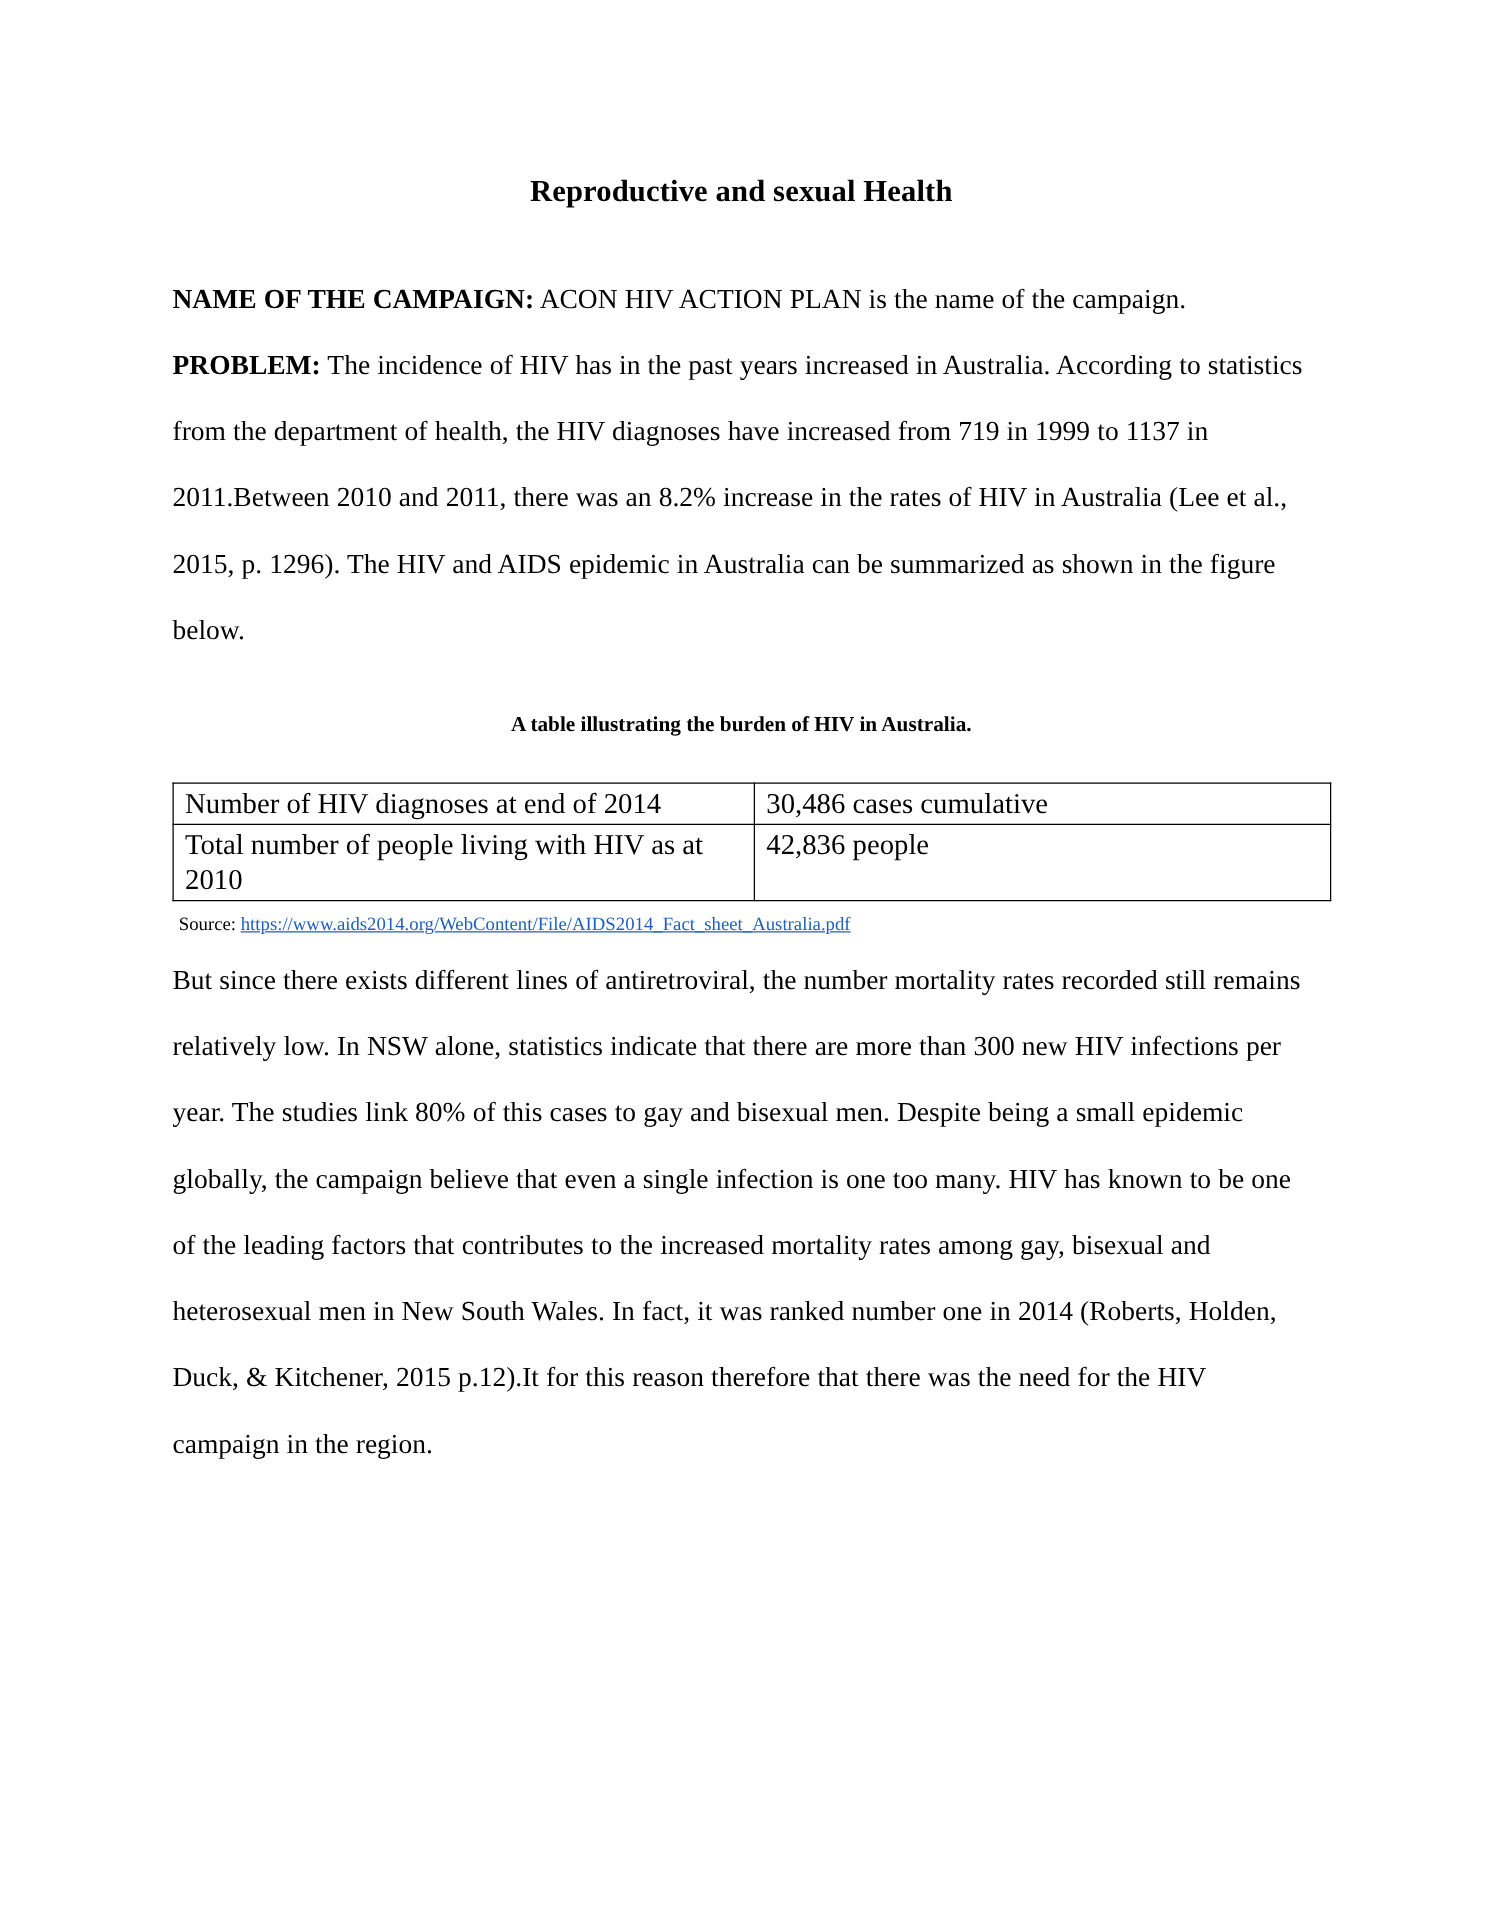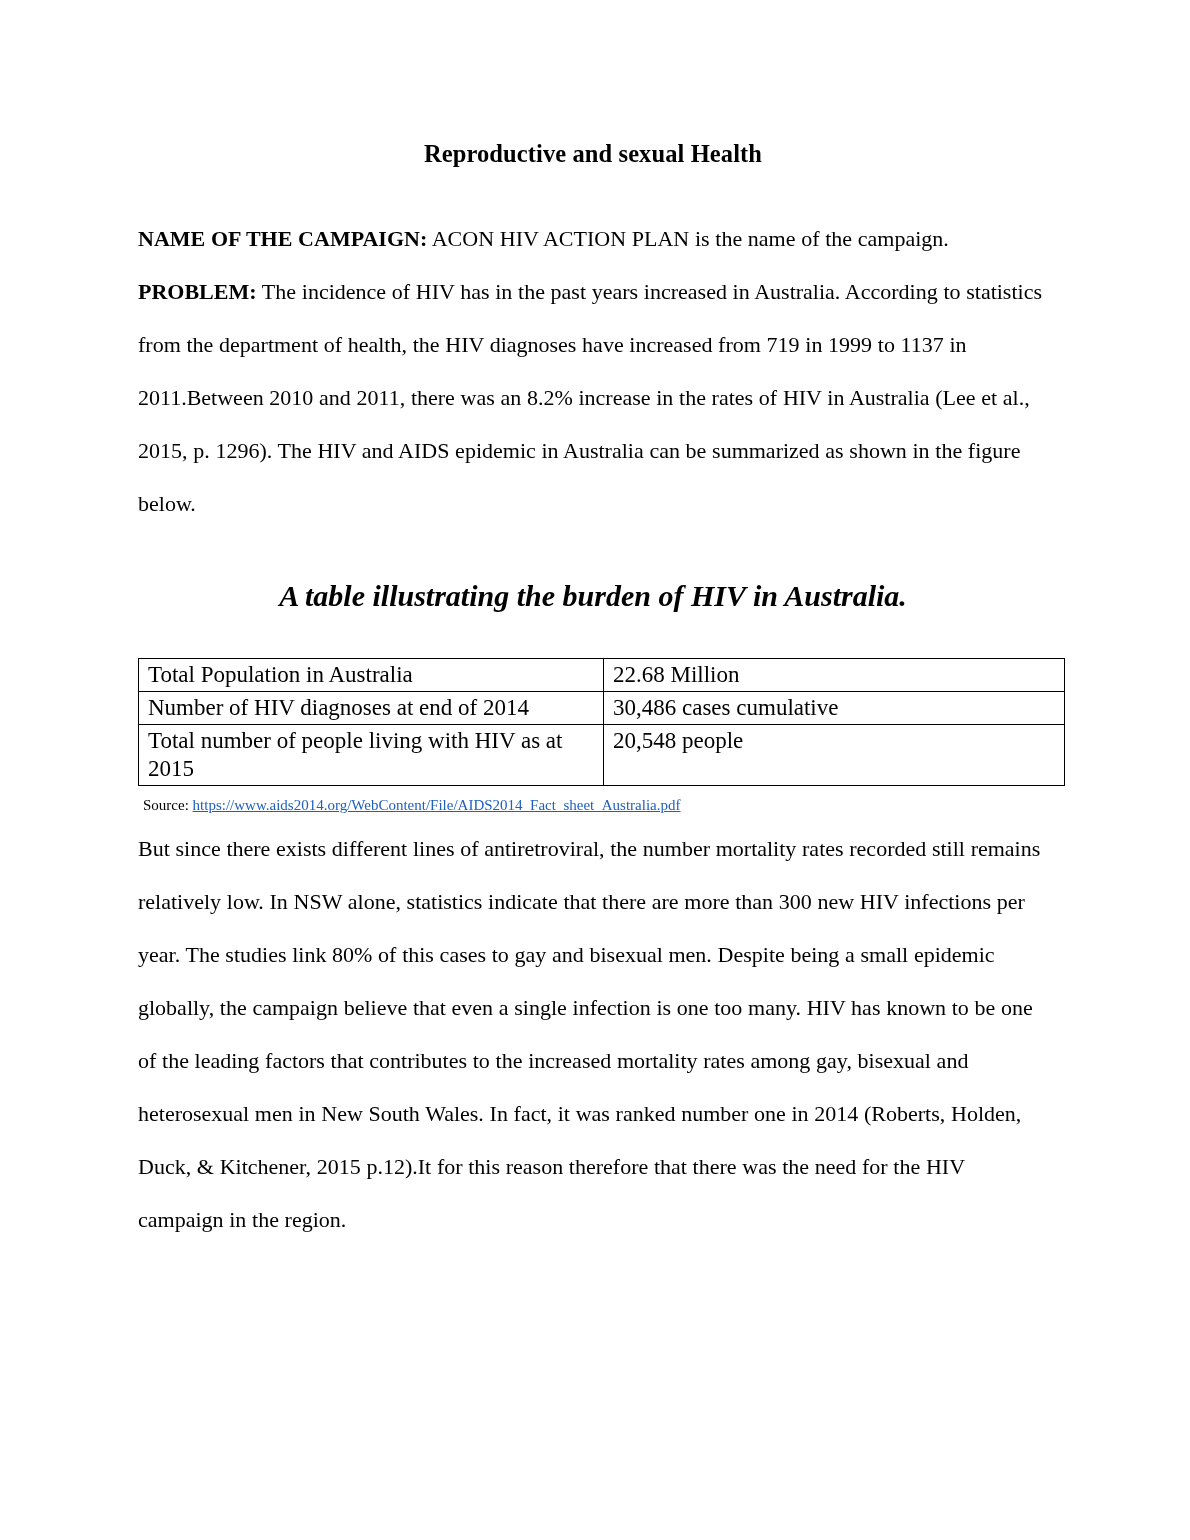--- a/index.html
+++ b/index.html
@@ -46,25 +46,24 @@
     word-spacing: 0.2px;
   }
   .gap-after-title { height: 44px; }
   .lead {
     font-weight: bold;
   }
   .spacer-26 { height: 26px; }
   .spacer-30 { height: 30px; }
 
   .table-caption {
-    font-size: 30px;
+    font-size: 17px;
     font-weight: bold;
-    font-style: italic;
     text-align: center;
-    margin: 16px;
+    margin: 0;
     padding: 0 0 0 0;
     line-height: 40px;
   }
 
   table.burden {
     border-collapse: collapse;
     width: 908px;
     margin: 0;
     table-layout: fixed;
   }
@@ -109,30 +108,26 @@
 
     <div class="spacer-30"></div>
 
     <p class="table-caption">A table illustrating the burden of HIV in Australia.</p>
 
     <div class="spacer-26"></div>
 
     <table class="burden">
       <tbody>
         <tr>
-          <td class="c-label">Total Population in Australia</td>
-          <td class="c-value">22.68 Million</td>
-        </tr>
-        <tr>
           <td class="c-label">Number of HIV diagnoses at end of 2014</td>
           <td class="c-value">30,486 cases cumulative</td>
         </tr>
         <tr class="tall">
-          <td class="c-label">Total number of people living with HIV as at 2015</td>
-          <td class="c-value">20,548 people</td>
+          <td class="c-label">Total number of people living with HIV as at 2010</td>
+          <td class="c-value">42,836 people</td>
         </tr>
       </tbody>
     </table>
 
     <p class="source-line"><span>Source:</span> <span class="source-link" style="color: rgb(31, 95, 191);">https://www.aids2014.org/WebContent/File/AIDS2014_Fact_sheet_Australia.pdf</span></p>
 
     <p class="body-para">But since there exists different lines of antiretroviral, the number mortality rates recorded still remains relatively low. In NSW alone, statistics indicate that there are more than 300 new HIV infections per year. The studies link 80% of this cases to gay and bisexual men. Despite being a small epidemic globally, the campaign believe that even a single infection is one too many. HIV has known to be one of the leading factors that contributes to the increased mortality rates among gay, bisexual and heterosexual men in New South Wales. In fact, it was ranked number one in 2014 (Roberts, Holden, Duck, &amp; Kitchener, 2015 p.12).It for this reason therefore that there was the need for the HIV campaign in the region.</p>
 
   </div>
 </div>

